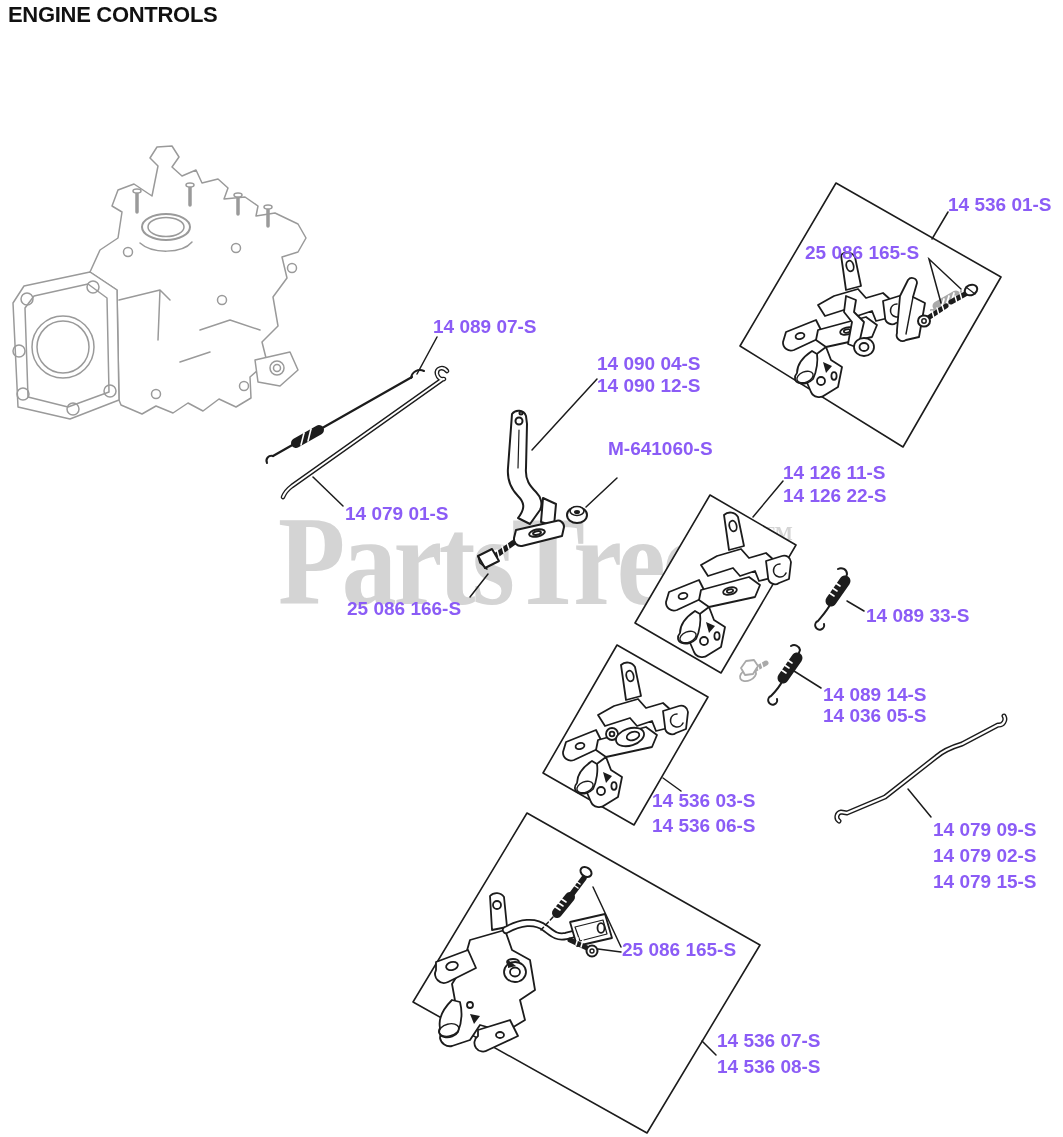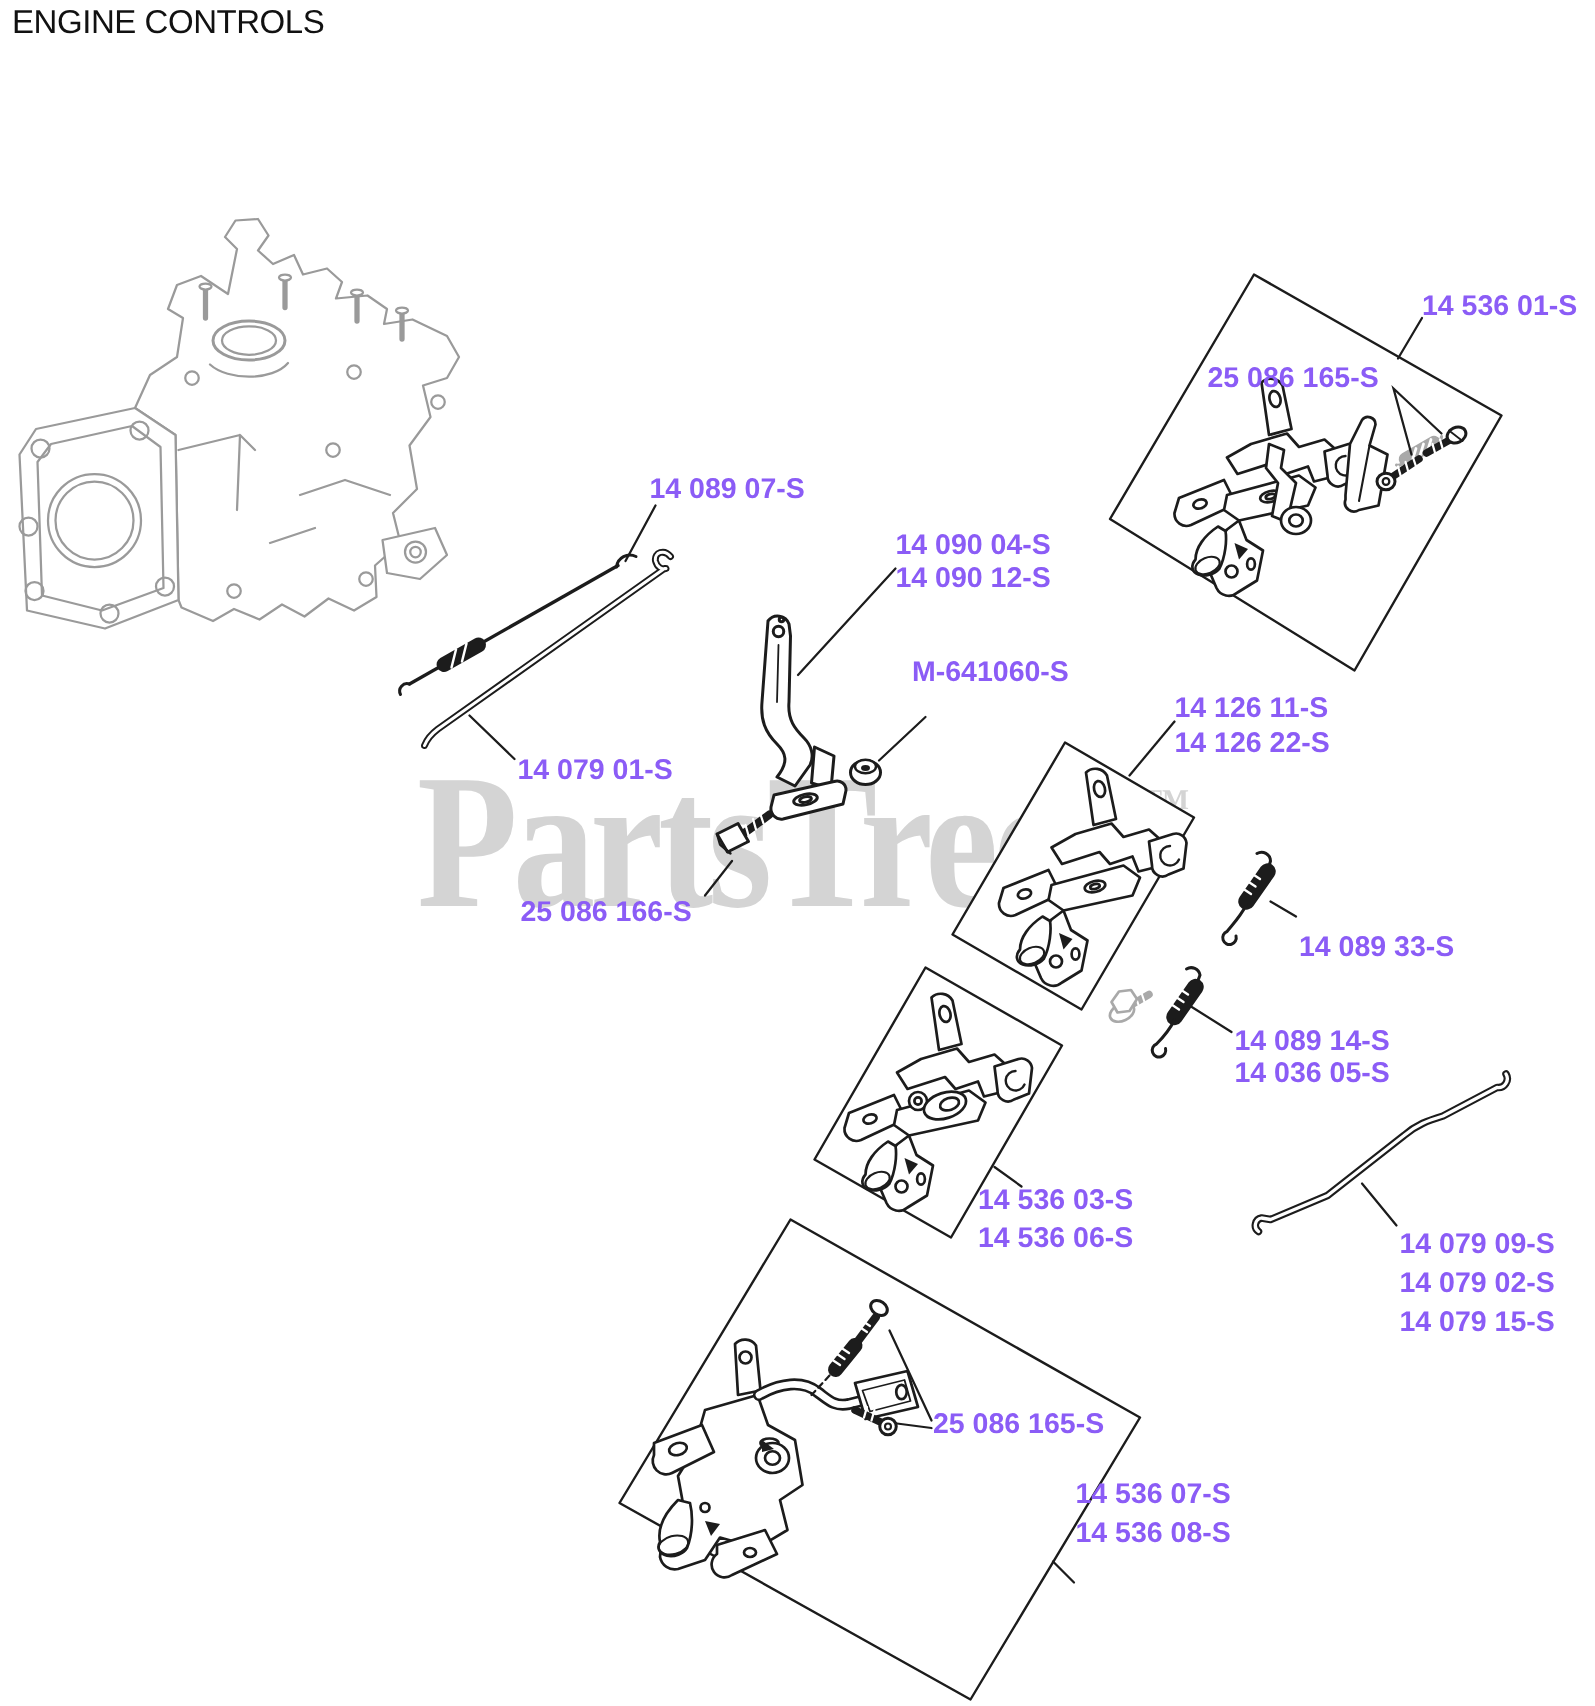--- a/index.html
+++ b/index.html
@@ -1,19 +1,19 @@
 <!DOCTYPE html>
 <html><head>
 <meta charset="utf-8">
 <style>
   html,body{margin:0;padding:0;background:#fff;}
   body{width:1063px;height:1137px;position:relative;overflow:hidden;
        font-family:"Liberation Sans",sans-serif;}
   .stage{position:absolute;inset:0;width:1063px;height:1137px;}
-  .page-title{position:absolute;left:8px;top:2px;font-size:22px;font-weight:400;
+  .page-title{position:absolute;left:8px;top:2px;font-size:22px;font-weight:700;
        color:#111;letter-spacing:-0.3px;}
   .watermark{position:absolute;left:278px;top:497px;font-family:"Liberation Serif",serif;
        font-weight:700;font-size:128px;line-height:1;color:#d4d4d4;letter-spacing:-4px;
        transform:scaleX(0.86);transform-origin:left top;white-space:nowrap;z-index:1;}
   .watermark-tm{position:absolute;left:762px;top:523px;font-family:"Liberation Serif",serif;
        font-weight:700;font-size:19px;color:#d4d4d4;z-index:1;}
   svg.diagram{position:absolute;inset:0;z-index:2;}
   .part-label{position:absolute;z-index:3;font-size:19px;font-weight:700;color:#8b5cf6;
        line-height:23px;white-space:nowrap;}
 </style>
@@ -286,35 +286,35 @@
 <div class="part-label" style="left:783px;top:461px">
   <div>14 126 11-S</div>
   <div>14 126 22-S</div>
 </div>
 <div class="part-label" style="left:345px;top:502px">
   <div>14 079 01-S</div>
 </div>
 <div class="part-label" style="left:347px;top:597px">
   <div>25 086 166-S</div>
 </div>
-<div class="part-label" style="left:866px;top:620px">
+<div class="part-label" style="left:866px;top:604px">
   <div>14 089 33-S</div>
 </div>
 <div class="part-label" style="left:823px;top:684px;line-height:21px">
   <div>14 089 14-S</div>
   <div>14 036 05-S</div>
 </div>
 <div class="part-label" style="left:652px;top:788px;line-height:25px">
   <div>14 536 03-S</div>
   <div>14 536 06-S</div>
 </div>
 <div class="part-label" style="left:933px;top:817px;line-height:26px">
   <div>14 079 09-S</div>
   <div>14 079 02-S</div>
   <div>14 079 15-S</div>
 </div>
 <div class="part-label" style="left:622px;top:938px">
   <div>25 086 165-S</div>
 </div>
-<div class="part-label" style="left:717px;top:984px;line-height:26px">
+<div class="part-label" style="left:717px;top:1028px;line-height:26px">
   <div>14 536 07-S</div>
   <div>14 536 08-S</div>
 </div>
 
 </body></html>

